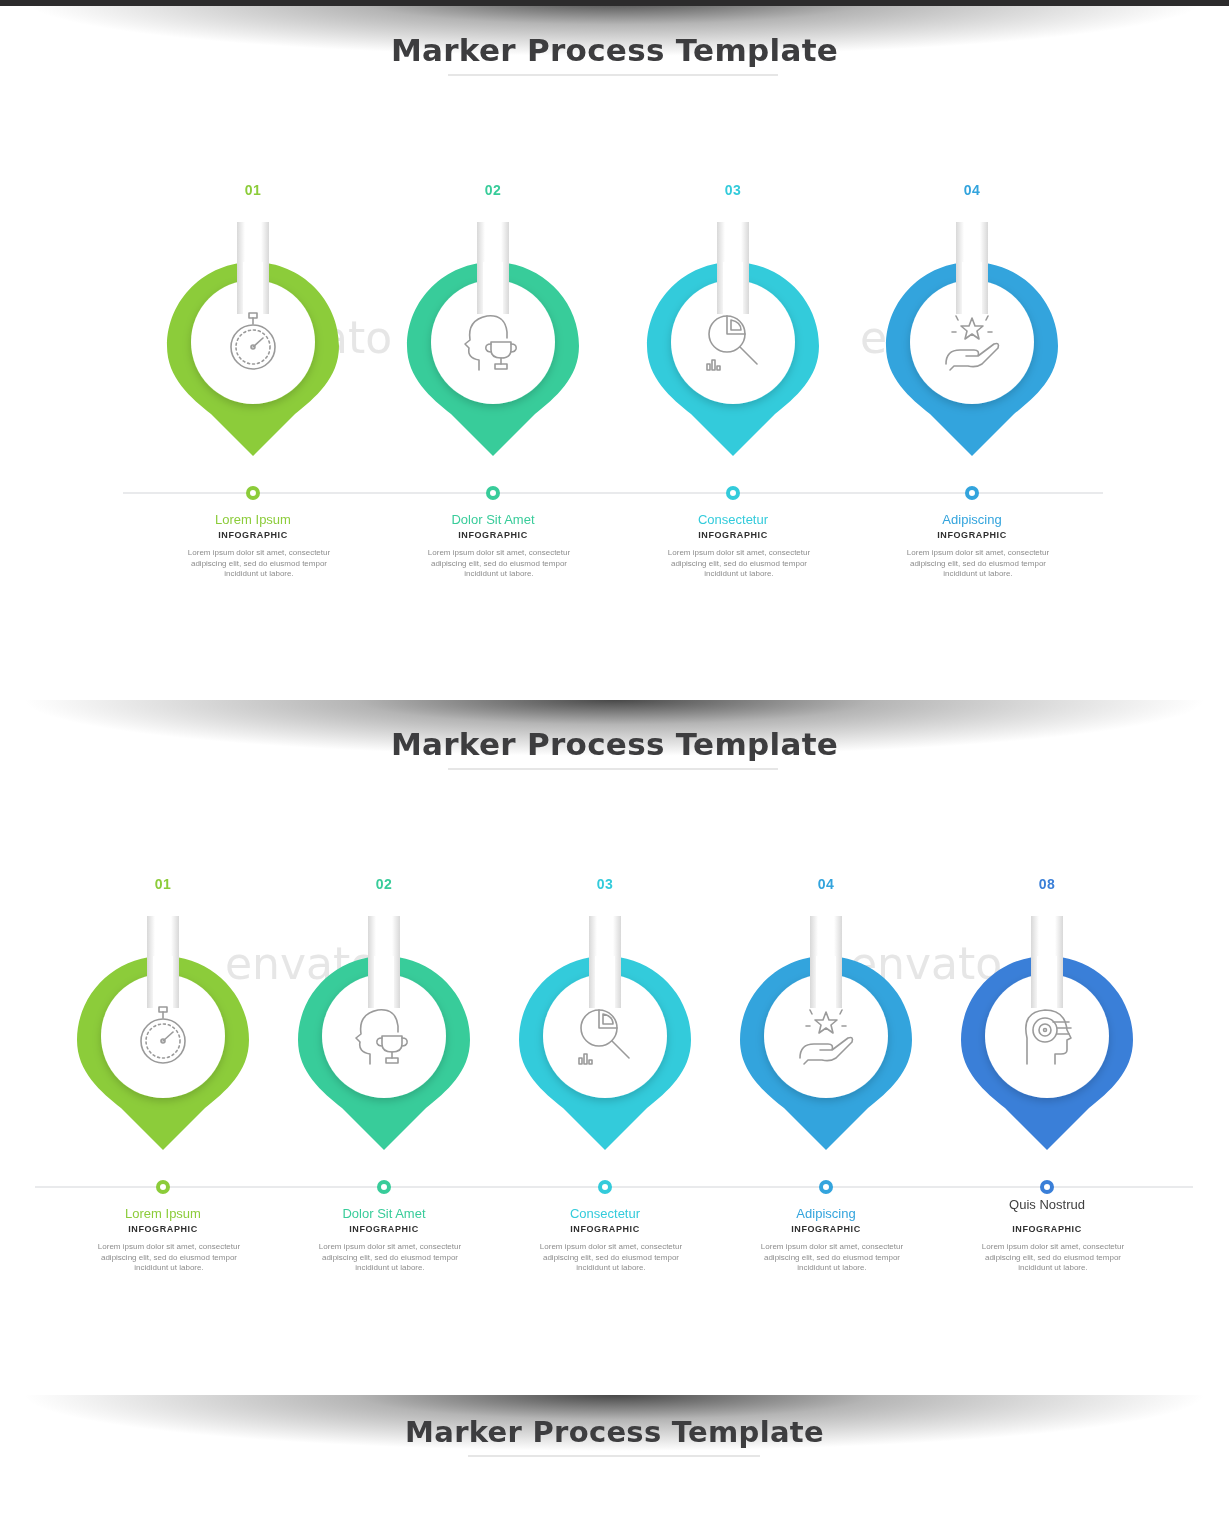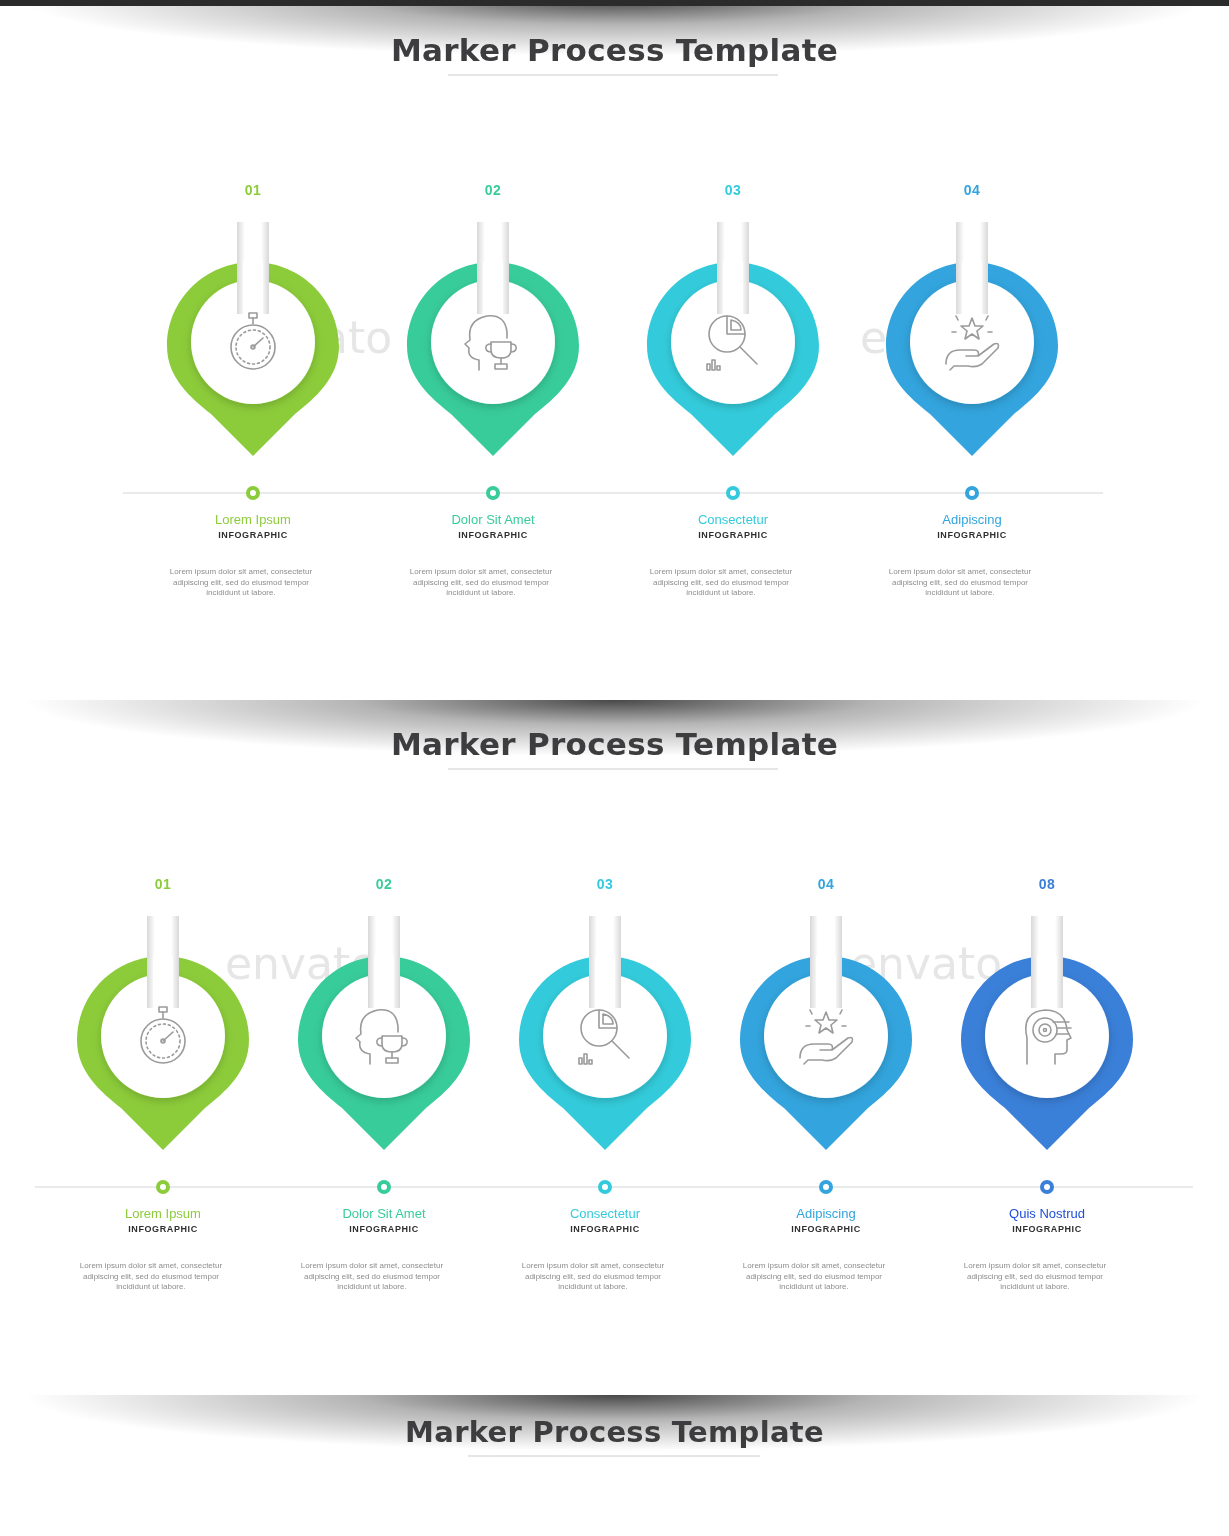--- a/index.html
+++ b/index.html
@@ -35,22 +35,22 @@
   }
   .step-title {
     position: absolute; left: 0; width: 100%; text-align: center;
     font-size: 13px; white-space: nowrap;
   }
   .step-sub {
     position: absolute; left: 0; width: 100%; text-align: center;
     font-size: 9px; font-weight: bold; color: #2f2f2f; letter-spacing: 0.6px;
   }
   .step-body {
-    position: absolute; left: 0; width: 156px; text-align: center;
-    font-size: 8px; line-height: 10.5px; color: #8d8d8d; margin-top: 19px;
+    position: absolute; left: 18px; width: 156px; text-align: center;
+    font-size: 8px; line-height: 10.5px; color: #8d8d8d;
   }
   .watermark {
     position: absolute; font-size: 44px; color: rgba(200,200,200,0.45);
     font-family: "DejaVu Sans", sans-serif; pointer-events: none;
   }
 </style>
 </head>
 <body>
 
 <div class="slide" style="top:0; height:700px;">
@@ -383,21 +383,21 @@
       <div style="position:absolute; left:58px; top:128px; width:64px; height:64px; display:flex; align-items:center; justify-content:center;">
         <svg width="64" height="64" viewBox="0 0 64 64">
             <path d="M12 60 V34 Q6 8 30 6 Q50 6 52 26 L56 34 L52 36 V46 Q52 50 46 50 H40 V60" stroke="#9a9a9a" stroke-width="1.6" fill="none" stroke-linecap="round" stroke-linejoin="round"></path>
             <circle cx="30" cy="26" r="12" stroke="#9a9a9a" stroke-width="1.6" fill="none" stroke-linecap="round" stroke-linejoin="round"></circle>
             <circle cx="30" cy="26" r="6" stroke="#9a9a9a" stroke-width="1.6" fill="none" stroke-linecap="round" stroke-linejoin="round"></circle>
             <circle cx="30" cy="26" r="1.5" stroke="#9a9a9a" stroke-width="1.6" fill="none" stroke-linecap="round" stroke-linejoin="round"></circle>
             <path d="M38 18 H54 M42 24 H56 M42 30 H54" stroke="#9a9a9a" stroke-width="1.6" fill="none" stroke-linecap="round" stroke-linejoin="round"></path>
           </svg>
       </div>
       <div class="dot" style="left:83px; top:304px; border-color:#3a7fd8;"></div>
-      <div class="step-title" style="top:330px; color:#1d4ed8;">Quis Nostrud</div>
+      <div class="step-title" style="top:321px; color:#404040;">Quis Nostrud</div>
       <div class="step-sub" style="top:348px;">INFOGRAPHIC</div>
       <div class="step-body" style="top:366px;">Lorem ipsum dolor sit amet, consectetur adipiscing elit, sed do eiusmod tempor incididunt ut labore.</div>
     </div>
     </div>
 </div>
 
 <div class="slide" style="top:1395px; height:141px;">
   <div class="top-shadow"></div>
   <div class="slide-title" style="top:20px; font-size:29px;">Marker Process Template</div>
   <div class="title-rule" style="left:468px; top:60px; width:292px;"></div>

